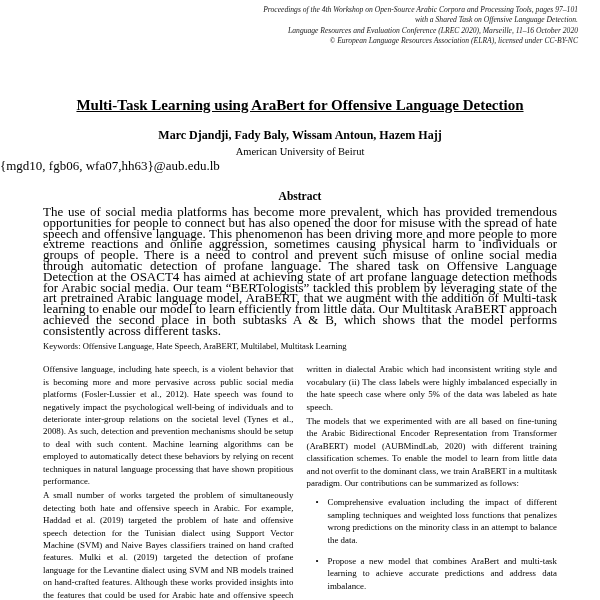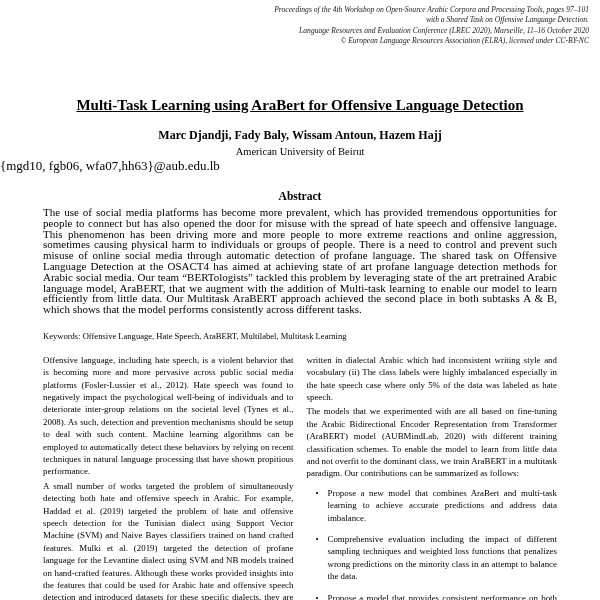--- a/index.html
+++ b/index.html
@@ -5,43 +5,43 @@
   * { box-sizing: border-box; }
   html, body { margin: 0; padding: 0; }
   body {
     width: 600px; height: 600px; overflow: hidden;
     background: #ffffff; color: #000000;
     font-family: "Liberation Serif", "DejaVu Serif", serif;
   }
   .page { position: relative; width: 600px; height: 600px; background: #ffffff; }
 
   .header-note {
-    position: absolute; top: 5px; right: 11px;
+    position: absolute; top: 5px; right: 22px;
     text-align: right; font-style: italic;
     font-size: 7.6px; line-height: 10.4px; color: #1a1a1a;
   }
 
   .content { padding-top: 96px; }
 
   .title {
     text-align: center; font-weight: bold; font-size: 15px;
     margin: 0 70px; line-height: 18px; text-decoration: underline;
   }
   .authors {
     text-align: center; font-weight: bold; font-size: 12px; margin-top: 14px;
   }
   .affiliation { text-align: center; font-size: 10.5px; margin-top: 3px; }
   .email { text-align: left; font-size: 13px; margin-top: 1px; }
 
   .abstract-heading {
     text-align: center; font-weight: bold; font-size: 11.5px; margin-top: 16px;
   }
   .abstract {
-    margin: 5px 43px 16px 43px;
-    font-size: 11px; line-height: 10.8px; text-align: justify;
+    margin: 5px 43px 4px 43px;
+    font-size: 13px; line-height: 10.8px; text-align: justify;
   }
   .keywords-line {
     margin: 0 43px; font-size: 8.55px; line-height: 10.8px; text-align: justify;
   }
   .keywords-line .kw-label { font-weight: normal; }
 
   .columns { display: flex; gap: 13px; margin: 12px 43px 0 43px; }
   .col {
     flex: 1; min-width: 0;
     font-size: 8.9px; line-height: 12.4px; text-align: justify;
@@ -91,25 +91,25 @@
         <p>A small number of works targeted the problem of simultaneously detecting both hate and offensive speech in Arabic. For example, Haddad et al. (2019) targeted the problem of hate and offensive speech detection for the Tunisian dialect using Support Vector Machine (SVM) and Naive Bayes classifiers trained on hand crafted features. Mulki et al. (2019) targeted the detection of profane language for the Levantine dialect using SVM and NB models trained on hand-crafted features. Although these works provided insights into the features that could be used for Arabic hate and offensive speech detection and introduced datasets for these specific dialects, they are limited to these specific dialects and do not target the problem of developing models that can learn efficiently with little data.</p>
       </div>
 
       <div class="col">
         <p>written in dialectal Arabic which had inconsistent writing style and vocabulary (ii) The class labels were highly imbalanced especially in the hate speech case where only 5% of the data was labeled as hate speech.</p>
         <p>The models that we experimented with are all based on fine-tuning the Arabic Bidirectional Encoder Representation from Transformer (AraBERT) model (AUBMindLab, 2020) with different training classification schemes. To enable the model to learn from little data and not overfit to the dominant class, we train AraBERT in a multitask paradigm. Our contributions can be summarized as follows:</p>
 
         <div class="bullet-list">
           <div class="bullet-item">
             <span class="dot"></span>
-            <span class="btext">Propose a new model that combines AraBert and multi-task learning to achieve accurate predictions and address data imbalance.</span>
+            <span class="btext">Comprehensive evaluation including the impact of different sampling techniques and weighted loss functions that penalizes wrong predictions on the minority class in an attempt to balance the data.</span>
           </div>
           <div class="bullet-item">
             <span class="dot"></span>
-            <span class="btext">Comprehensive evaluation including the impact of different sampling techniques and weighted loss functions that penalizes wrong predictions on the minority class in an attempt to balance the data.</span>
+            <span class="btext">Propose a new model that combines AraBert and multi-task learning to achieve accurate predictions and address data imbalance.</span>
           </div>
           <div class="bullet-item">
             <span class="dot"></span>
             <span class="btext">Propose a model that provides consistent performance on both hate and offensive speech detection with the presence of different Arabic dialects.</span>
           </div>
         </div>
 
         <p class="closing">The rest of the paper is organized as follows: Section 2. reviews related work on offensive and hate-speech detection.</p>
       </div>
 

